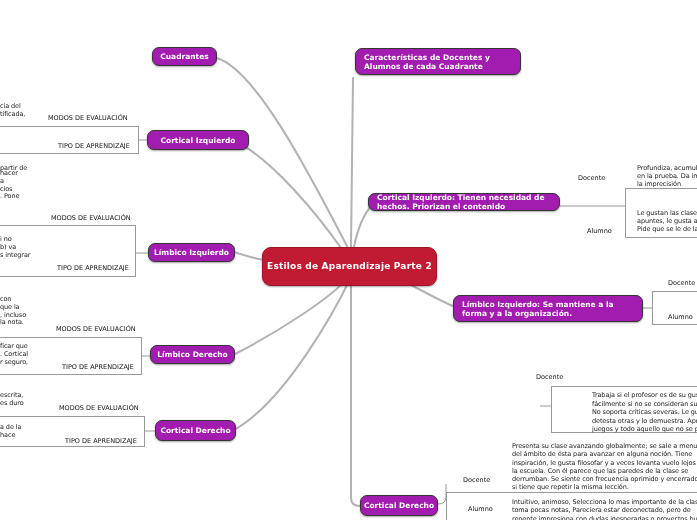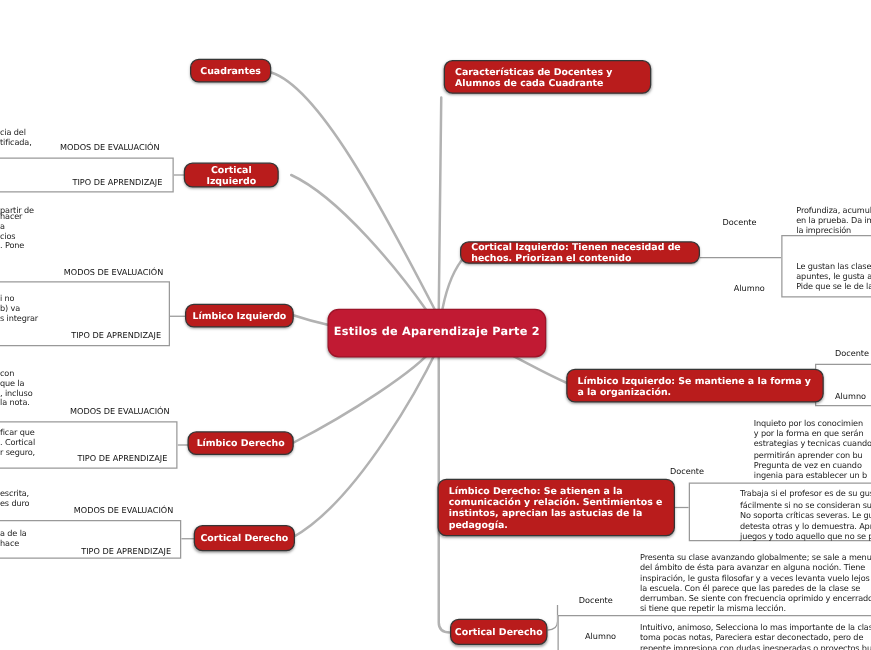--- a/index.html
+++ b/index.html
@@ -6,21 +6,21 @@
   body{
     width:697px;height:520px;position:relative;overflow:hidden;
     background:#ffffff;
     font-family:"DejaVu Sans","Liberation Sans",sans-serif;
     color:#1a1a1a;
   }
   #stage{position:absolute;left:0;top:0;width:697px;height:520px;}
   svg.wires{position:absolute;left:0;top:0;z-index:1;}
   .node{
     position:absolute;z-index:3;
-    background:#b91c1c;color:#fff;
+    background:#a21caf;color:#fff;
     border:1px solid #353535;border-radius:7px;
     box-shadow:0 1px 2px rgba(0,0,0,.35);
     display:flex;align-items:center;justify-content:center;
     font-weight:bold;font-size:7.5px;line-height:9px;
     box-sizing:border-box;text-align:center;
   }
   .node.multi{justify-content:flex-start;text-align:left;padding:3px 8px;}
   .node.center{
     background:#c11a33;border-color:#9d1328;border-radius:9px;
     font-size:9px;letter-spacing:.2px;
@@ -76,37 +76,36 @@
   <div class="leafbox" style="left:-60px;top:337px;width:202px;height:38px;"></div>
   <div class="leafbox" style="left:-60px;top:416px;width:205px;height:31px;"></div>
 
   <div class="leafbox" style="left:625px;top:188px;width:150px;height:50px;"></div>
   <div class="leafbox" style="left:652px;top:291px;width:130px;height:34px;"></div>
   <div class="leafbox" style="left:551px;top:386px;width:175px;height:47px;"></div>
   <div class="leafbox" style="left:446px;top:492px;width:300px;height:40px;"></div>
 
   <div class="node" style="left:152px;top:47px;width:65px;height:19px;">Cuadrantes</div>
 
-  <div class="node" style="left:147px;top:130px;width:76px;height:20px;">Cortical Izquierdo</div>
+  <div class="node" style="left:147px;top:130px;width:102px;height:20px;">Cortical Izquierdo</div>
 
   <div class="node" style="left:148px;top:243px;width:87px;height:19px;">Límbico Izquierdo</div>
 
   <div class="node" style="left:150px;top:345px;width:85px;height:19px;">Límbico Derecho</div>
 
   <div class="node" style="left:155px;top:420px;width:81px;height:21px;">Cortical Derecho</div>
 
   <div class="node center" style="left:262px;top:247px;width:175px;height:39px;">Estilos de Aparendizaje Parte 2</div>
 
   <div class="node multi" style="left:355px;top:48px;width:166px;height:27px;">Características de Docentes y Alumnos de cada Cuadrante</div>
 
   <div class="node multi" style="left:368px;top:193px;width:192px;height:18px;">Cortical Izquierdo:  Tienen necesidad de hechos. Priorizan el contenido</div>
 
-  <div class="node multi" style="left:453px;top:295px;width:206px;height:27px;">Límbico Izquierdo: Se mantiene a la forma y a la organización.</div>
+  <div class="node multi" style="left:453px;top:295px;width:190px;height:27px;">Límbico Izquierdo: Se mantiene a la forma y a la organización.</div>
 
-  <div class="node multi" style="left:350px;top:383px;width:190px;height:46px;">Límbico Derecho: Se atienen a la comunicación y relación. Sentimientos e instintos, aprecian las astucias de la pedagogía.</div>
 
   <div class="node" style="left:360px;top:495px;width:78px;height:21px;">Cortical Derecho</div>
 
   <div class="tinylabel" style="left:48px;top:115px;">MODOS DE EVALUACIÓN</div>
   <div class="tinylabel" style="left:58px;top:143px;">TIPO DE APRENDIZAJE</div>
   <div class="tinytext frag" style="left:0;top:103px;">
     <div>cia del</div>
     <div>tificada,</div>
   </div>
   <div class="tinytext frag" style="left:0;top:133px;margin-top:32px;">
@@ -162,28 +161,20 @@
   <div class="tinytext" style="left:637px;top:209px;">
     <div>Le gustan las clases a</div>
     <div>apuntes, le gusta ava</div>
     <div>Pide que se le de la m</div>
   </div>
 
   <div class="tinylabel" style="left:668px;top:280px;">Docente</div>
   <div class="tinylabel" style="left:668px;top:314px;">Alumno</div>
 
   <div class="tinylabel" style="left:536px;top:374px;">Docente</div>
-  <div class="tinytext" style="left:603px;top:335px;line-height:8.2px;">
-    <div>Inquieto por los  conocimien</div>
-    <div>y por la forma en que serán</div>
-    <div>estrategias y tecnicas cuando</div>
-    <div>permitirán  aprender con bu</div>
-    <div>Pregunta de vez en cuando</div>
-    <div>ingenia para establecer un b</div>
-  </div>
   <div class="tinytext" style="left:592px;top:391px;line-height:8.6px;">
     <div>Trabaja si el profesor es de su  gusto; se bloqu</div>
     <div>fácilmente si no se consideran  sus progresos o</div>
     <div>No soporta críticas severas. Le  gustan algunas</div>
     <div>detesta  otras y lo demuestra. Aprecia las  salid</div>
     <div>juegos y todo  aquello que no se parezca a una</div>
   </div>
 
   <div class="tinylabel" style="left:463px;top:477px;">Docente</div>
   <div class="tinytext" style="left:512px;top:442px;line-height:8.3px;">

